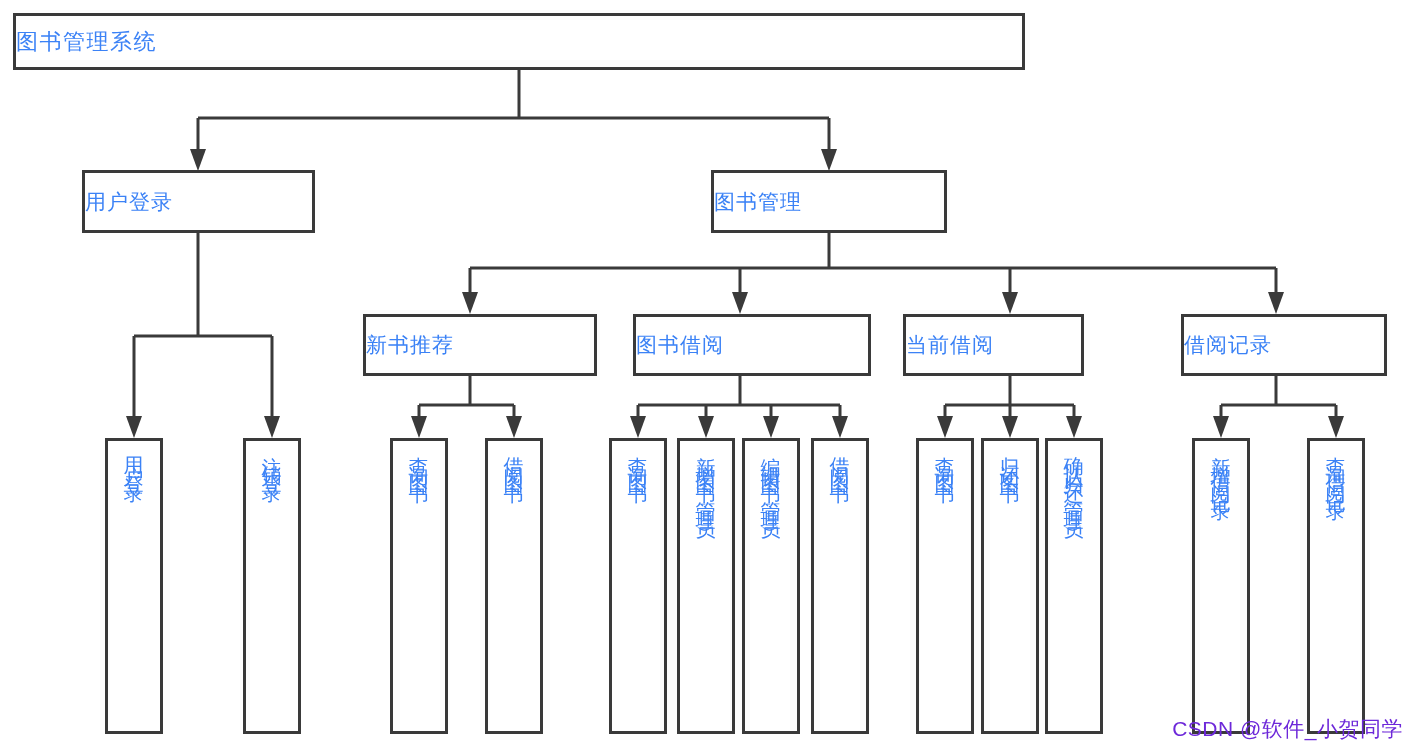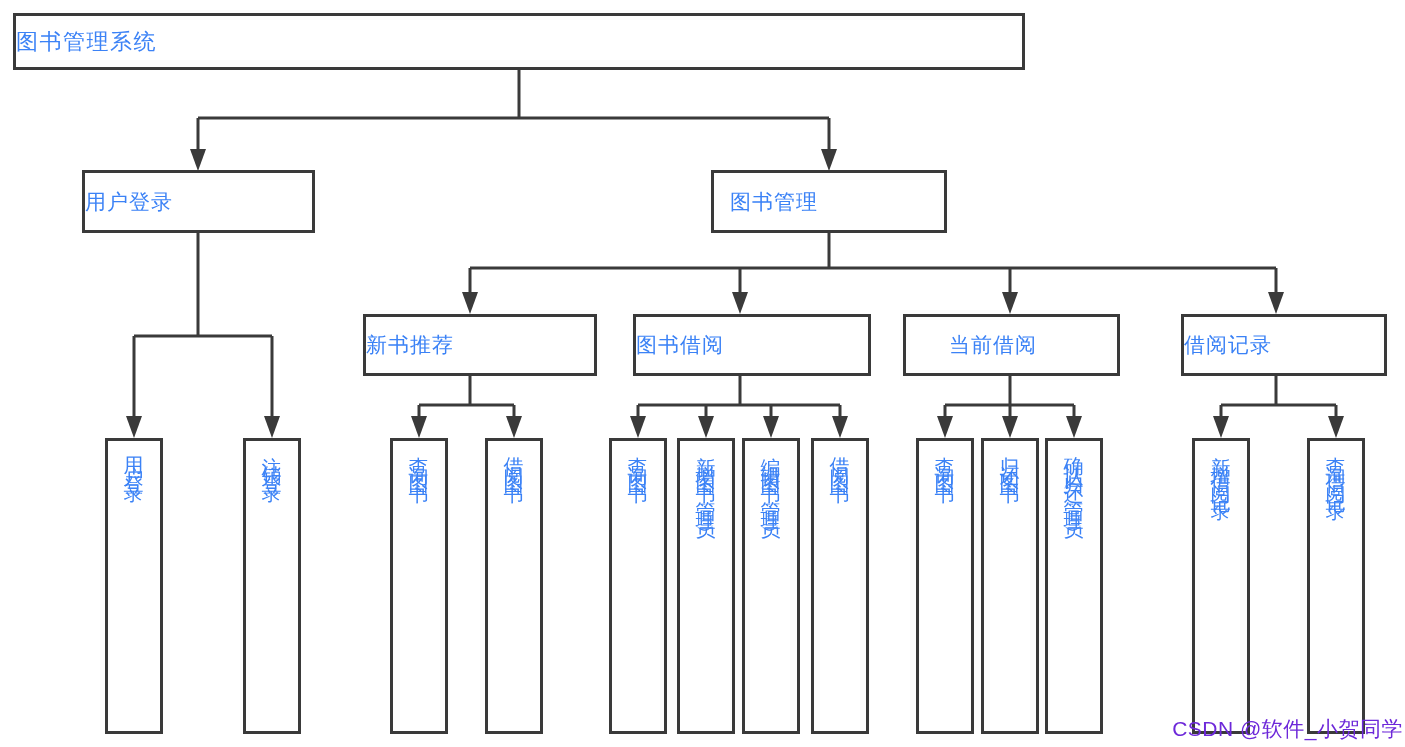--- a/index.html
+++ b/index.html
@@ -65,31 +65,31 @@
     </g>
   </svg>
 
   <div class="node hnode root" style="left:13px;top:13px;width:1012px;height:57px;">
     <span>图书管理系统</span>
   </div>
 
   <div class="node hnode" style="left:82px;top:170px;width:233px;height:63px;">
     <span>用户登录</span>
   </div>
-  <div class="node hnode" style="left:711px;top:170px;width:236px;height:63px;padding-left:16px;">
+  <div class="node hnode" style="left:711px;top:170px;width:236px;height:63px;">
     <span>图书管理</span>
   </div>
 
   <div class="node hnode l3" style="left:363px;width:234px;">
     <span>新书推荐</span>
   </div>
   <div class="node hnode l3" style="left:633px;width:238px;">
     <span>图书借阅</span>
   </div>
-  <div class="node hnode l3" style="left:903px;width:217px;padding-left:43px;">
+  <div class="node hnode l3" style="left:903px;width:181px;">
     <span>当前借阅</span>
   </div>
   <div class="node hnode l3" style="left:1173px;width:206px;margin-left:8px;">
     <span>借阅记录</span>
   </div>
 
   <div class="node vnode" style="left:105px;">
     <span>用户登录</span>
   </div>
   <div class="node vnode" style="left:243px;">

